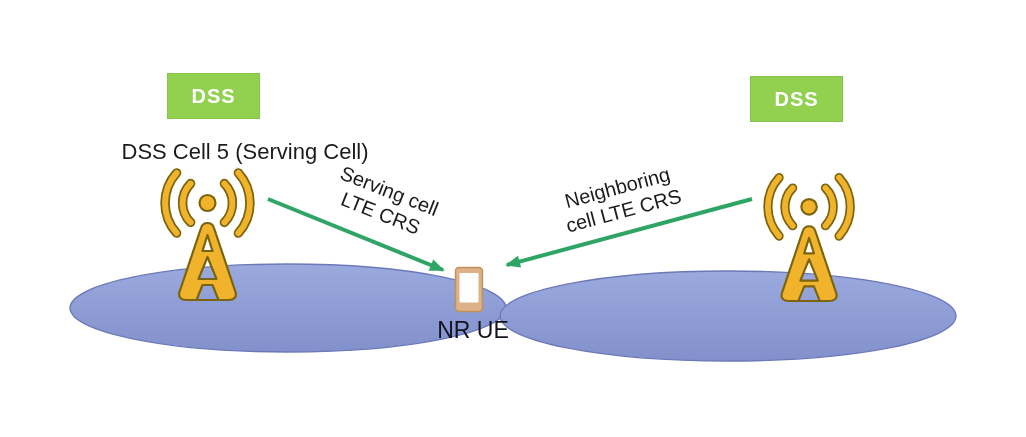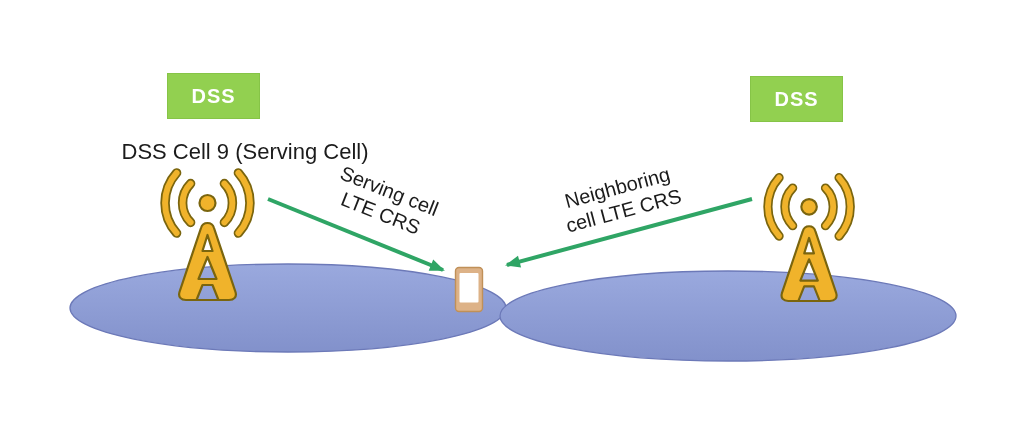--- a/index.html
+++ b/index.html
@@ -121,25 +121,26 @@
     </g>
   </svg>
 
   <div class="dss-badge badge-left">
     <span>DSS</span>
   </div>
   <div class="dss-badge badge-right">
     <span>DSS</span>
   </div>
 
-  <div class="cell-label cell-label-left">DSS Cell 9 (Serving Cell)</div>
+  <div class="cell-label cell-label-left">DSS Cell 5 (Serving Cell)</div>
 
   <div class="arrow-label arrow-label-left">
     <span class="line">Serving cell</span>
     <span class="line">LTE CRS</span>
   </div>
   <div class="arrow-label arrow-label-right">
     <span class="line">Neighboring</span>
     <span class="line">cell LTE CRS</span>
   </div>
 
+  <div class="ue-label">NR UE</div>
 
 </div>
 
 </body></html>

